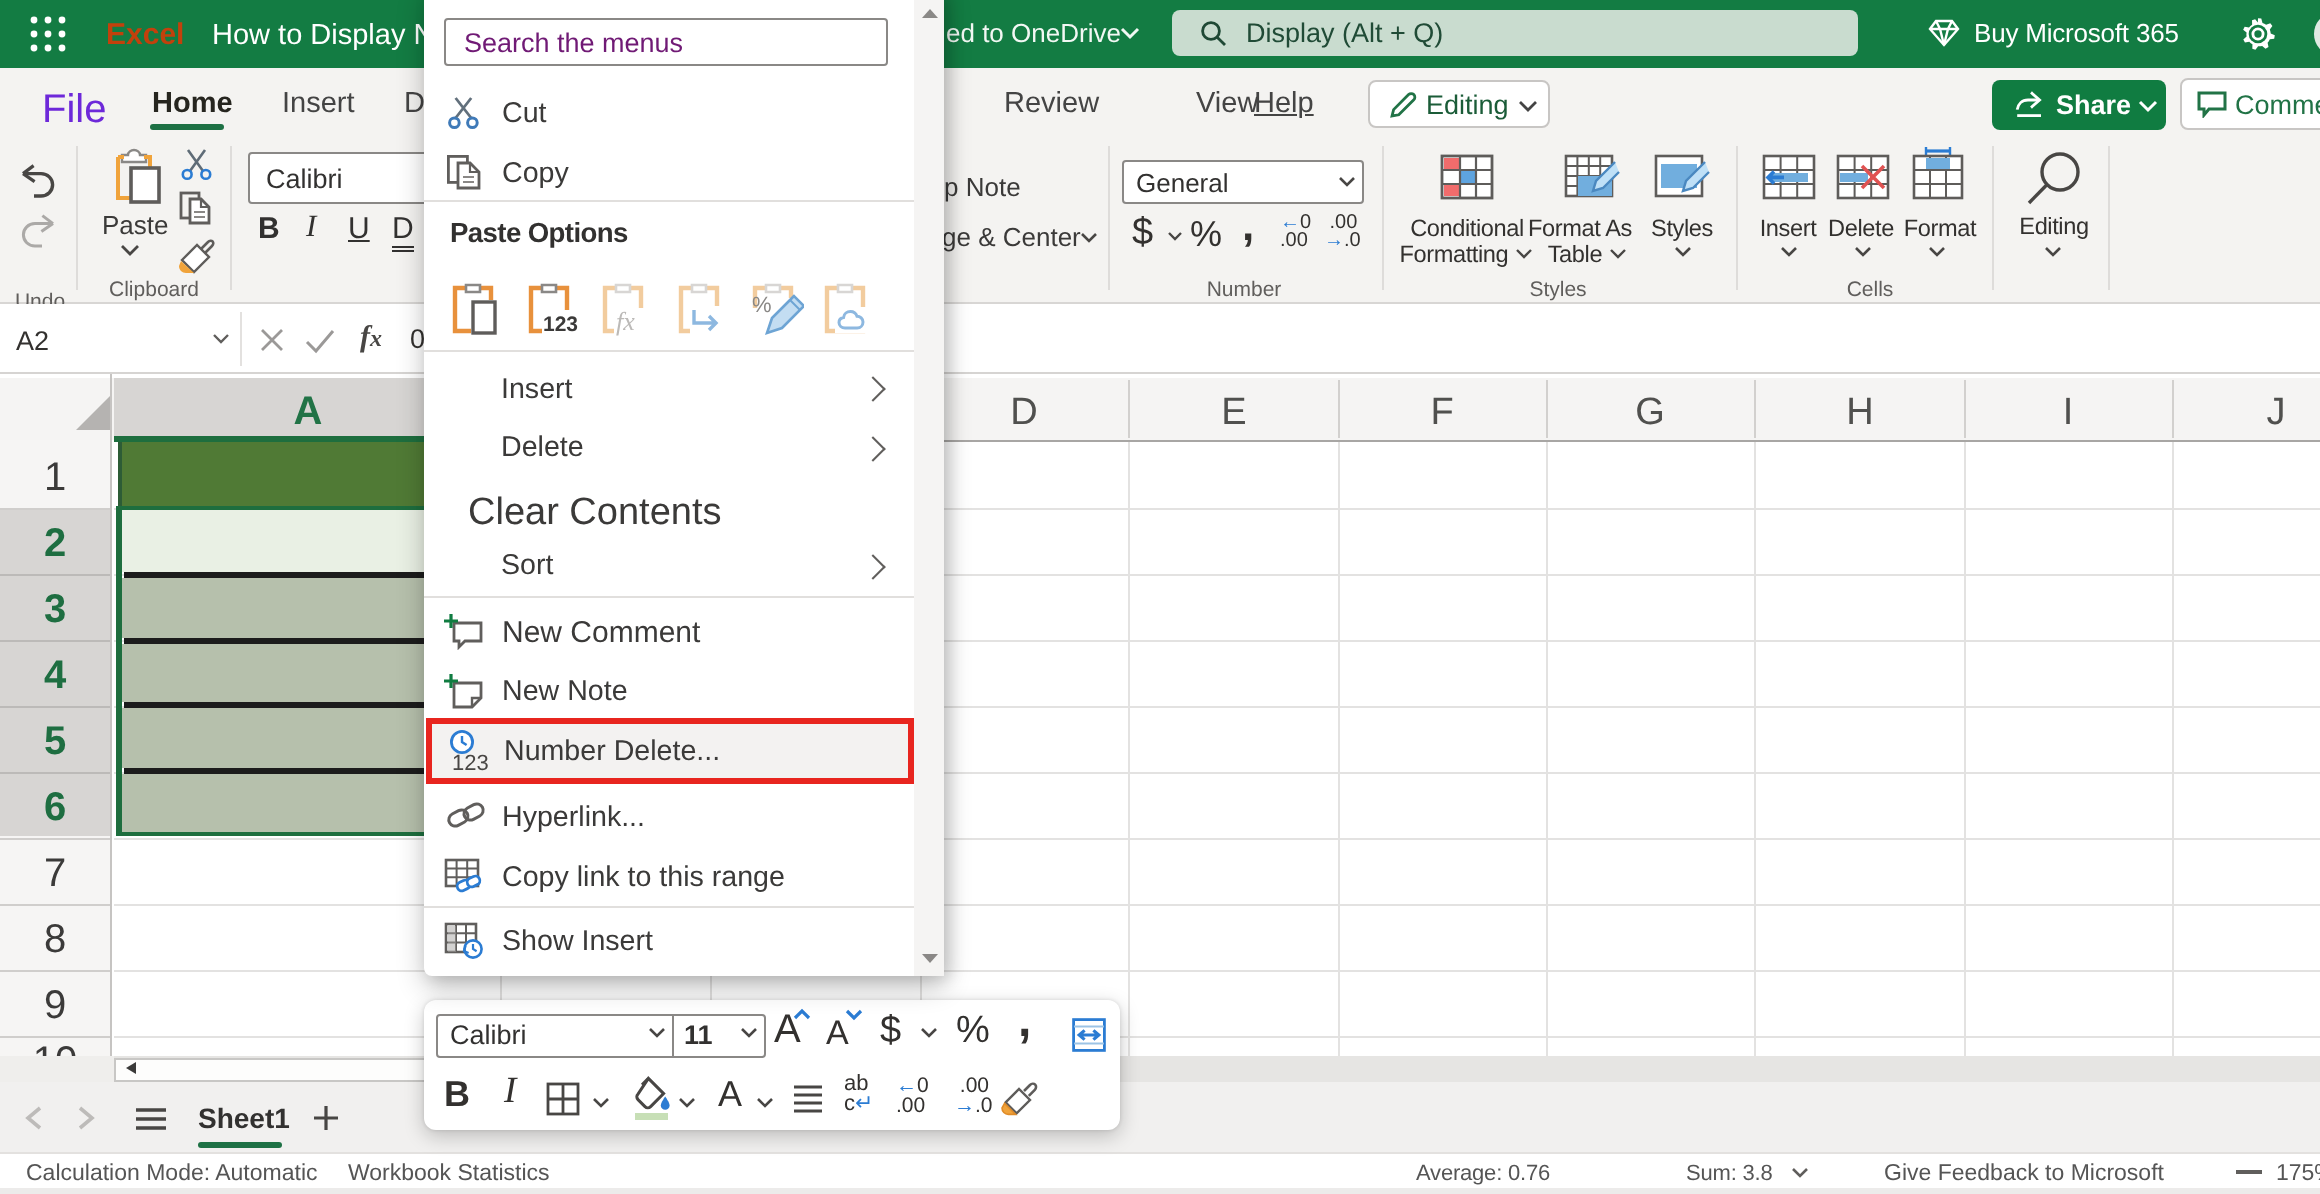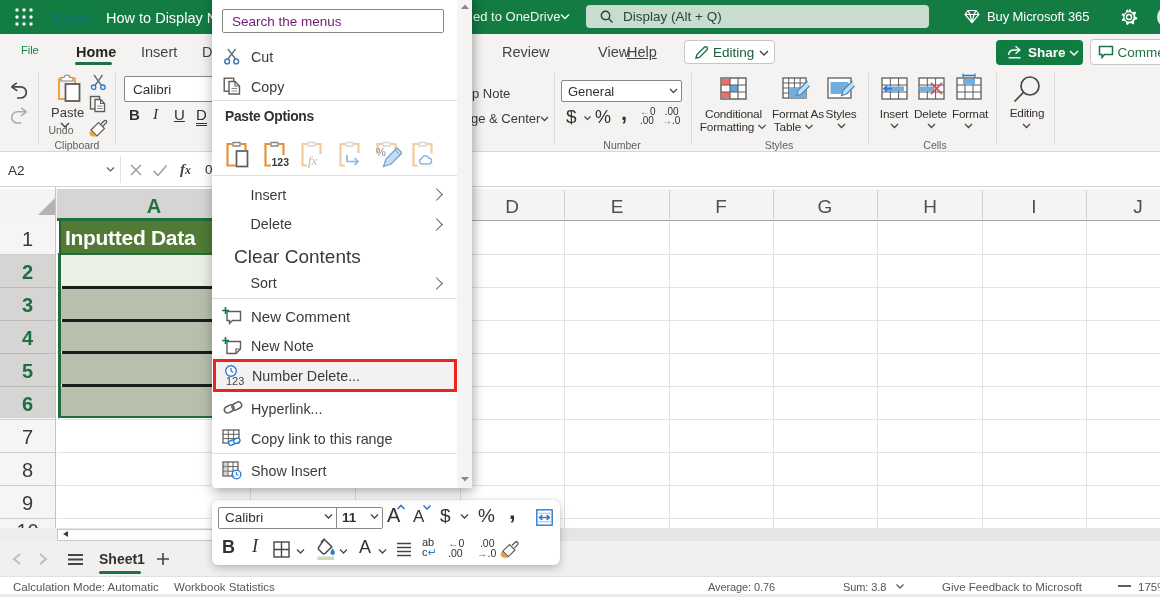--- a/index.html
+++ b/index.html
@@ -24,21 +24,21 @@
         <circle cx="10" cy="3" r="1.7"></circle>
         <circle cx="17" cy="3" r="1.7"></circle>
   <circle cx="3" cy="10" r="1.7"></circle>
         <circle cx="10" cy="10" r="1.7"></circle>
         <circle cx="17" cy="10" r="1.7"></circle>
   <circle cx="3" cy="17" r="1.7"></circle>
         <circle cx="10" cy="17" r="1.7"></circle>
         <circle cx="17" cy="17" r="1.7"></circle>
   </g>
 </svg>
-<div class="txt" style="left:53px;top:9px;font-size:15px;font-weight:bold;color:#0f766e;">Excel</div>
+<div class="txt" style="left:53px;top:9px;font-size:15px;font-weight:bold;color:#c2410c;">Excel</div>
 <div class="txt" style="left:106px;top:9.5px;font-size:14.5px;color:#fff;">How to Display Nu</div>
 <div class="txt cv" style="left:473px;top:6px;height:20px;font-size:13px;color:#f2f8f4;">ed to OneDrive</div>
 <svg class="ab" style="left:559px;top:12px" width="12" height="10">
       <path d="M2 2.5 L6 6.5 L10 2.5" stroke="#f2f8f4" stroke-width="1.5" fill="none"></path>
     </svg>
 <div class="ab" style="left:586px;top:5px;width:343px;height:23px;background:#c9dccf;border-radius:4px;"></div>
 <svg class="ab" style="left:600px;top:10px" width="14" height="14">
   <circle cx="5.5" cy="5.5" r="4.2" stroke="#1f4935" stroke-width="1.4" fill="none"></circle>
   <line x1="8.6" y1="8.6" x2="12.5" y2="12.5" stroke="#1f4935" stroke-width="1.4"></line>
 </svg>
@@ -51,21 +51,21 @@
 </svg>
 <div class="txt" style="left:987px;top:9px;font-size:13px;letter-spacing:-0.1px;color:#fff;">Buy Microsoft 365</div>
 <svg class="ab" style="left:1120px;top:8px" width="18" height="18" viewBox="0 0 24 24">
   <path fill="#fff" d="M12 1.5 L14.2 1.7 L15 4.6 C15.9 4.9 16.7 5.3 17.4 5.8 L20.2 4.8 L21.6 6.6 L19.9 9 C20.2 9.8 20.4 10.7 20.5 11.6 L23.2 12.9 L22.8 15.1 L19.9 15.5 C19.5 16.4 19 17.2 18.4 17.8 L19 20.7 L17 21.9 L14.8 20 C13.9 20.2 13 20.3 12.1 20.2 L10.3 22.5 L8.2 21.8 L8.3 18.9 C7.5 18.4 6.8 17.8 6.2 17.1 L3.3 17.6 L2.2 15.6 L4.4 13.7 C4.2 12.8 4.2 11.9 4.4 11 L2.1 9.2 L3.1 7.2 L6 7.6 C6.6 6.9 7.3 6.3 8.1 5.8 L8 2.9 L10.1 2.1 L11.9 4.4 Z" fill-rule="evenodd"></path>
   <circle cx="12" cy="12" r="6.2" fill="#137c43"></circle>
   <circle cx="12" cy="12" r="3.4" fill="none" stroke="#fff" stroke-width="1.9"></circle>
 </svg>
 <div class="ab" style="left:1157px;top:7px;width:18px;height:20px;border-radius:50%;background:#dfeae3;"></div>
 
 <div class="ab" style="left:0;top:34px;width:1160px;height:33px;background:#f4f3f1;"></div>
-<div class="txt" style="left:21px;top:44px;font-size:11px;color:#15803d;">File</div>
+<div class="txt" style="left:21px;top:44px;font-size:20px;color:#6d28d9;">File</div>
 <div class="txt" style="left:76px;top:44px;font-size:14.5px;font-weight:bold;color:#26251f;">Home</div>
 <div class="ab" style="left:75px;top:61.5px;width:37px;height:3.5px;background:#1e7145;border-radius:2px;"></div>
 <div class="txt" style="left:141px;top:44px;font-size:14.5px;color:#444;">Insert</div>
 <div class="txt" style="left:202px;top:44px;font-size:14.5px;color:#444;">Draw</div>
 <div class="txt" style="left:502px;top:44px;font-size:14.5px;color:#444;">Review</div>
 <div class="txt" style="left:570px;top:44px;font-size:14.5px;color:#444;margin-left:28px;">View</div>
 <div class="txt" style="left:627px;top:44px;font-size:14.5px;color:#444;text-decoration:underline;">Help</div>
 
 <div class="ab" style="left:684px;top:40px;width:91px;height:24px;background:#fff;border:1px solid #c8c6c4;border-radius:4px;box-sizing:border-box;"></div>
 <svg class="ab" style="left:694px;top:45px" width="15" height="15">
@@ -107,21 +107,21 @@
 <div class="vsep" style="left:1054px;top:73px;height:72px;"></div>
 
 <svg class="ab" style="left:10px;top:82px" width="18" height="18">
   <path d="M1.5 4.8 L6.8 0.8 M1.5 4.8 L7.3 8.8" stroke="#484644" stroke-width="1.6" fill="none"></path>
   <path d="M2 4.8 L10.5 4.8 C13.8 4.8 16.3 7.3 16.3 10.4 C16.3 13.5 13.8 16 10.5 16 L7 16" stroke="#484644" stroke-width="1.7" fill="none"></path>
 </svg>
 <svg class="ab" style="left:10px;top:107px" width="18" height="18">
   <path d="M16.5 4.8 L11.2 0.8 M16.5 4.8 L10.7 8.8" stroke="#aba9a7" stroke-width="1.5" fill="none"></path>
   <path d="M16 4.8 L7.5 4.8 C4.2 4.8 1.7 7.3 1.7 10.4 C1.7 13.5 4.2 16 7.5 16 L11 16" stroke="#aba9a7" stroke-width="1.5" fill="none"></path>
 </svg>
-<div class="glbl" style="left:2px;top:124px;width:36px;margin-left:41px;">Undo</div>
+<div class="glbl" style="left:2px;top:145px;width:36px;">Undo</div>
 
 <svg class="ab" style="left:53px;top:74px" width="28" height="28">
   <path d="M8 3.5 L11 3.5 C11 2 12.5 1 14 1 C15.5 1 17 2 17 3.5 L20 3.5 L20 7 L8 7 Z" fill="#fff" stroke="#8a8886" stroke-width="1.2"></path>
   <path d="M6 4.5 L9 4.5 M19 4.5 L22 4.5 L22 25 L6 25 L6 4.5" fill="none" stroke="#f0a33b" stroke-width="2"></path>
   <rect x="12.5" y="10" width="14" height="17" fill="#fff" stroke="#5e5c5a" stroke-width="1.8"></rect>
 </svg>
 <div class="txt" style="left:51px;top:105px;width:30px;text-align:center;font-size:13px;">Paste</div>
 <svg class="ab" style="left:59px;top:121px" width="12" height="9">
       <path d="M2 2 L6 6 L10 2" stroke="#484644" stroke-width="1.4" fill="none"></path>
     </svg>
@@ -186,21 +186,21 @@
 <div class="txt" style="left:693px;top:107px;width:81px;text-align:center;font-size:11.8px;letter-spacing:-0.2px;color:#33312f;">Conditional</div>
 <div class="txt cv" style="left:693px;top:120px;width:81px;justify-content:center;font-size:11.8px;letter-spacing:-0.2px;color:#33312f;">Formatting&nbsp;<svg width="10" height="8">
         <path d="M1.5 2 L5 5.5 L8.5 2" stroke="#484644" stroke-width="1.2" fill="none"></path>
       </svg></div>
 <svg class="ab" style="left:782px;top:77px" width="28" height="23">
   <rect x="1" y="1" width="23" height="20" fill="#fff" stroke="#5e5c5a" stroke-width="1.3"></rect>
   <path d="M1 6 L24 6 M1 11 L24 11 M1 16 L24 16 M6.7 1 L6.7 21 M12.4 1 L12.4 21 M18.1 1 L18.1 21" stroke="#5e5c5a" stroke-width="1"></path>
   <path d="M7 11 L24 11 L24 21 L7 21 Z" fill="#71aede"></path>
   <path d="M25.5 4 L16 13.5 L14.5 18.5 L19.5 17 L27.5 9" fill="#bfe0f7" stroke="#4a88c0" stroke-width="1.2"></path>
 </svg>
-<div class="txt" style="left:764px;top:107px;width:60px;text-align:right;font-size:11.8px;letter-spacing:-0.2px;color:#33312f;">Format As</div>
+<div class="txt" style="left:764px;top:107px;width:60px;text-align:left;font-size:11.8px;letter-spacing:-0.2px;color:#33312f;">Format As</div>
 <div class="txt cv" style="left:764px;top:120px;width:60px;justify-content:center;font-size:11.8px;letter-spacing:-0.2px;color:#33312f;">Table&nbsp;<svg width="10" height="8">
         <path d="M1.5 2 L5 5.5 L8.5 2" stroke="#484644" stroke-width="1.2" fill="none"></path>
       </svg></div>
 <svg class="ab" style="left:827px;top:77px" width="28" height="23">
   <rect x="1" y="1" width="23" height="20" fill="#fff" stroke="#5e5c5a" stroke-width="1.3"></rect>
   <rect x="3.5" y="5" width="18" height="12" fill="#71aede"></rect>
   <path d="M25.5 4 L16 13.5 L14.5 18.5 L19.5 17 L27.5 9" fill="#bfe0f7" stroke="#4a88c0" stroke-width="1.2"></path>
 </svg>
 <div class="txt" style="left:811px;top:107px;width:60px;text-align:center;font-size:11.8px;letter-spacing:-0.2px;color:#33312f;">Styles</div>
 <svg class="ab" style="left:836px;top:122px" width="11" height="8">
@@ -330,21 +330,20 @@
 <div class="txt" style="left:0;top:294px;width:55px;text-align:center;font-size:20px;font-weight:bold;color:#1e6e41;">3</div>
 <div class="txt" style="left:0;top:327px;width:55px;text-align:center;font-size:20px;font-weight:bold;color:#1e6e41;">4</div>
 <div class="txt" style="left:0;top:360px;width:55px;text-align:center;font-size:20px;font-weight:bold;color:#1e6e41;">5</div>
 <div class="txt" style="left:0;top:393px;width:55px;text-align:center;font-size:20px;font-weight:bold;color:#1e6e41;">6</div>
 <div class="txt" style="left:0;top:426px;width:55px;text-align:center;font-size:20px;color:#3b3a39;">7</div>
 <div class="txt" style="left:0;top:459px;width:55px;text-align:center;font-size:20px;color:#3b3a39;">8</div>
 <div class="txt" style="left:0;top:492px;width:55px;text-align:center;font-size:20px;color:#3b3a39;">9</div>
 <div class="txt" style="left:0;top:520px;width:55px;text-align:center;font-size:20px;color:#3b3a39;">10</div>
 
 <div class="ab" style="left:60.5px;top:221.3px;width:189.5px;height:31.7px;background:#507a35;"></div>
-<div class="txt" style="left:65px;top:226px;font-size:21px;font-weight:bold;color:#fff;letter-spacing:-0.3px;">Inputted Data</div>
 <div class="ab" style="left:58.5px;top:221.3px;width:2px;height:31.7px;background:#2d5c36;"></div>
 <div class="ab" style="left:60.5px;top:255.3px;width:189.5px;height:30.4px;background:#e9f0e4;"></div>
 <div class="ab" style="left:62px;top:285.7px;width:188px;height:3px;background:#1c1c1c;"></div>
 <div class="ab" style="left:60.5px;top:288.7px;width:189.5px;height:30.6px;background:#b6c0ac;"></div>
 <div class="ab" style="left:62px;top:319.3px;width:188px;height:3px;background:#1c1c1c;"></div>
 <div class="ab" style="left:60.5px;top:322.3px;width:189.5px;height:28.6px;background:#b6c0ac;"></div>
 <div class="ab" style="left:62px;top:350.9px;width:188px;height:3px;background:#1c1c1c;"></div>
 <div class="ab" style="left:60.5px;top:353.9px;width:189.5px;height:30.3px;background:#b6c0ac;"></div>
 <div class="ab" style="left:62px;top:384.2px;width:188px;height:3px;background:#1c1c1c;"></div>
 <div class="ab" style="left:60.5px;top:387.2px;width:189.5px;height:28.5px;background:#b6c0ac;"></div>

